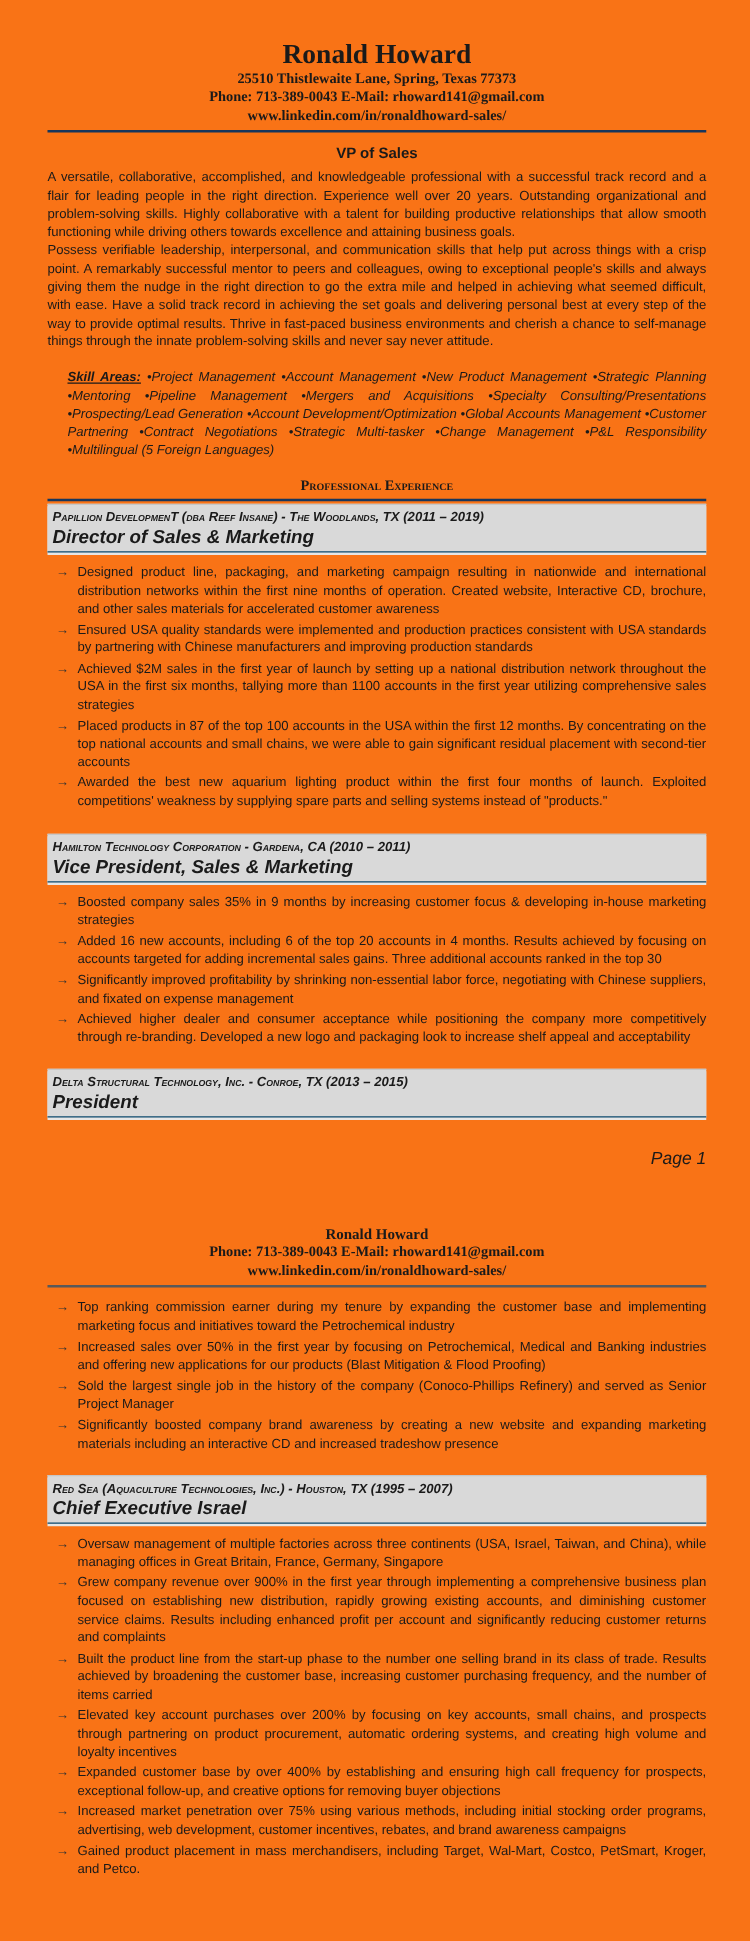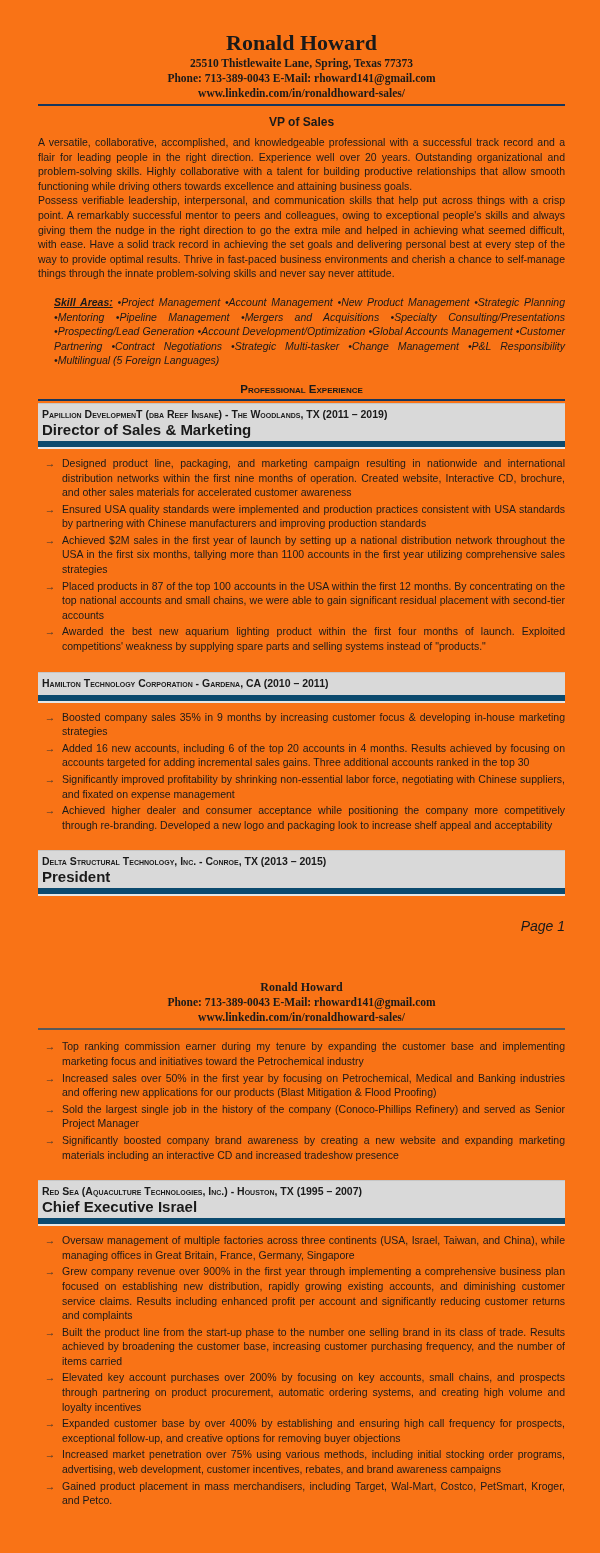--- a/index.html
+++ b/index.html
@@ -14,26 +14,27 @@
   .hdr-line { font-size:11.5px; font-weight:bold; line-height:15px; }
   .name-p2 { font-size:12px; font-weight:bold; line-height:15px; }
   .rule-navy { height:0; border:none; border-top:2px solid #17365D; margin:3px 0 0 0; }
   .rule-gray { height:0; border:none; border-top:2px solid #595959; margin:3px 0 0 0; }
   .vp-title { font-size:12px; font-weight:bold; margin:9px 0 6px 0;text-align:center; }
   .para { font-size:10.5px; line-height:14.6px; text-align:justify; }
   .skills-para { font-style:italic; margin-top:14px;margin-left:16px; }
   .skills-label { font-weight:bold; text-decoration:underline; }
   .sec-head {
     text-align:center; font-weight:bold; font-variant:small-caps;
-    font-size:11.5px; margin-top:14px; line-height:14px;
+    font-size:11.5px; margin-top:14px; line-height:14px;font-family:Liberation Serif, serif;
   }
   .job-bar {
     background:#D9D9D9; margin-top:2px; padding:3px 6px 4px 4px;
-    border-top:1px solid #C6C6C6; border-bottom:6px solid #0c4a6e;
+    border-top:1px solid #C6C6C6; border-bottom:1px solid #0c4a6e;
     box-shadow:0 2px 0 #E6E6E6;
+    font-style:italic;
   }
   .job-co { font-weight:bold; font-variant:small-caps; font-size:10.5px; line-height:15px; }
   .job-role { font-weight:bold; font-size:15px; line-height:15px; }
   .bullets { margin-top:9px; }
   .bullet { display:flex; margin-bottom:2px; }
   .bullet .arr { flex:0 0 24px; text-align:center; font-size:10.5px; line-height:14.6px; color:#333; }
   .bullet .txt { flex:1; }
   .job-gap { height:14px; }
   .page-label { text-align:right; font-style:italic; font-size:14px; } .sp24 { height:24px; }
   .sp36 { height:36px; } .sp46 { height:46px; }
@@ -88,20 +89,21 @@
     <div class="bullet">
       <span class="arr">→</span>
       <span class="txt para">Awarded the best new aquarium lighting product within the first four months of launch. Exploited competitions' weakness by supplying spare parts and selling systems instead of "products."</span>
     </div>
   </div>
 
   <div class="job-gap"></div>
 
   <div class="job-bar">
     <div class="job-co">Hamilton Technology Corporation - Gardena, CA (2010 – 2011)</div>
+    <div class="job-role">Vice President, Sales &amp; Marketing</div>
   </div>
   <div class="bullets">
     <div class="bullet">
       <span class="arr">→</span>
       <span class="txt para">Boosted company sales 35% in 9 months by increasing customer focus &amp; developing in-house marketing strategies</span>
     </div>
     <div class="bullet">
       <span class="arr">→</span>
       <span class="txt para">Added 16 new accounts, including 6 of the top 20 accounts in 4 months. Results achieved by focusing on accounts targeted for adding incremental sales gains. Three additional accounts ranked in the top 30</span>
     </div>

